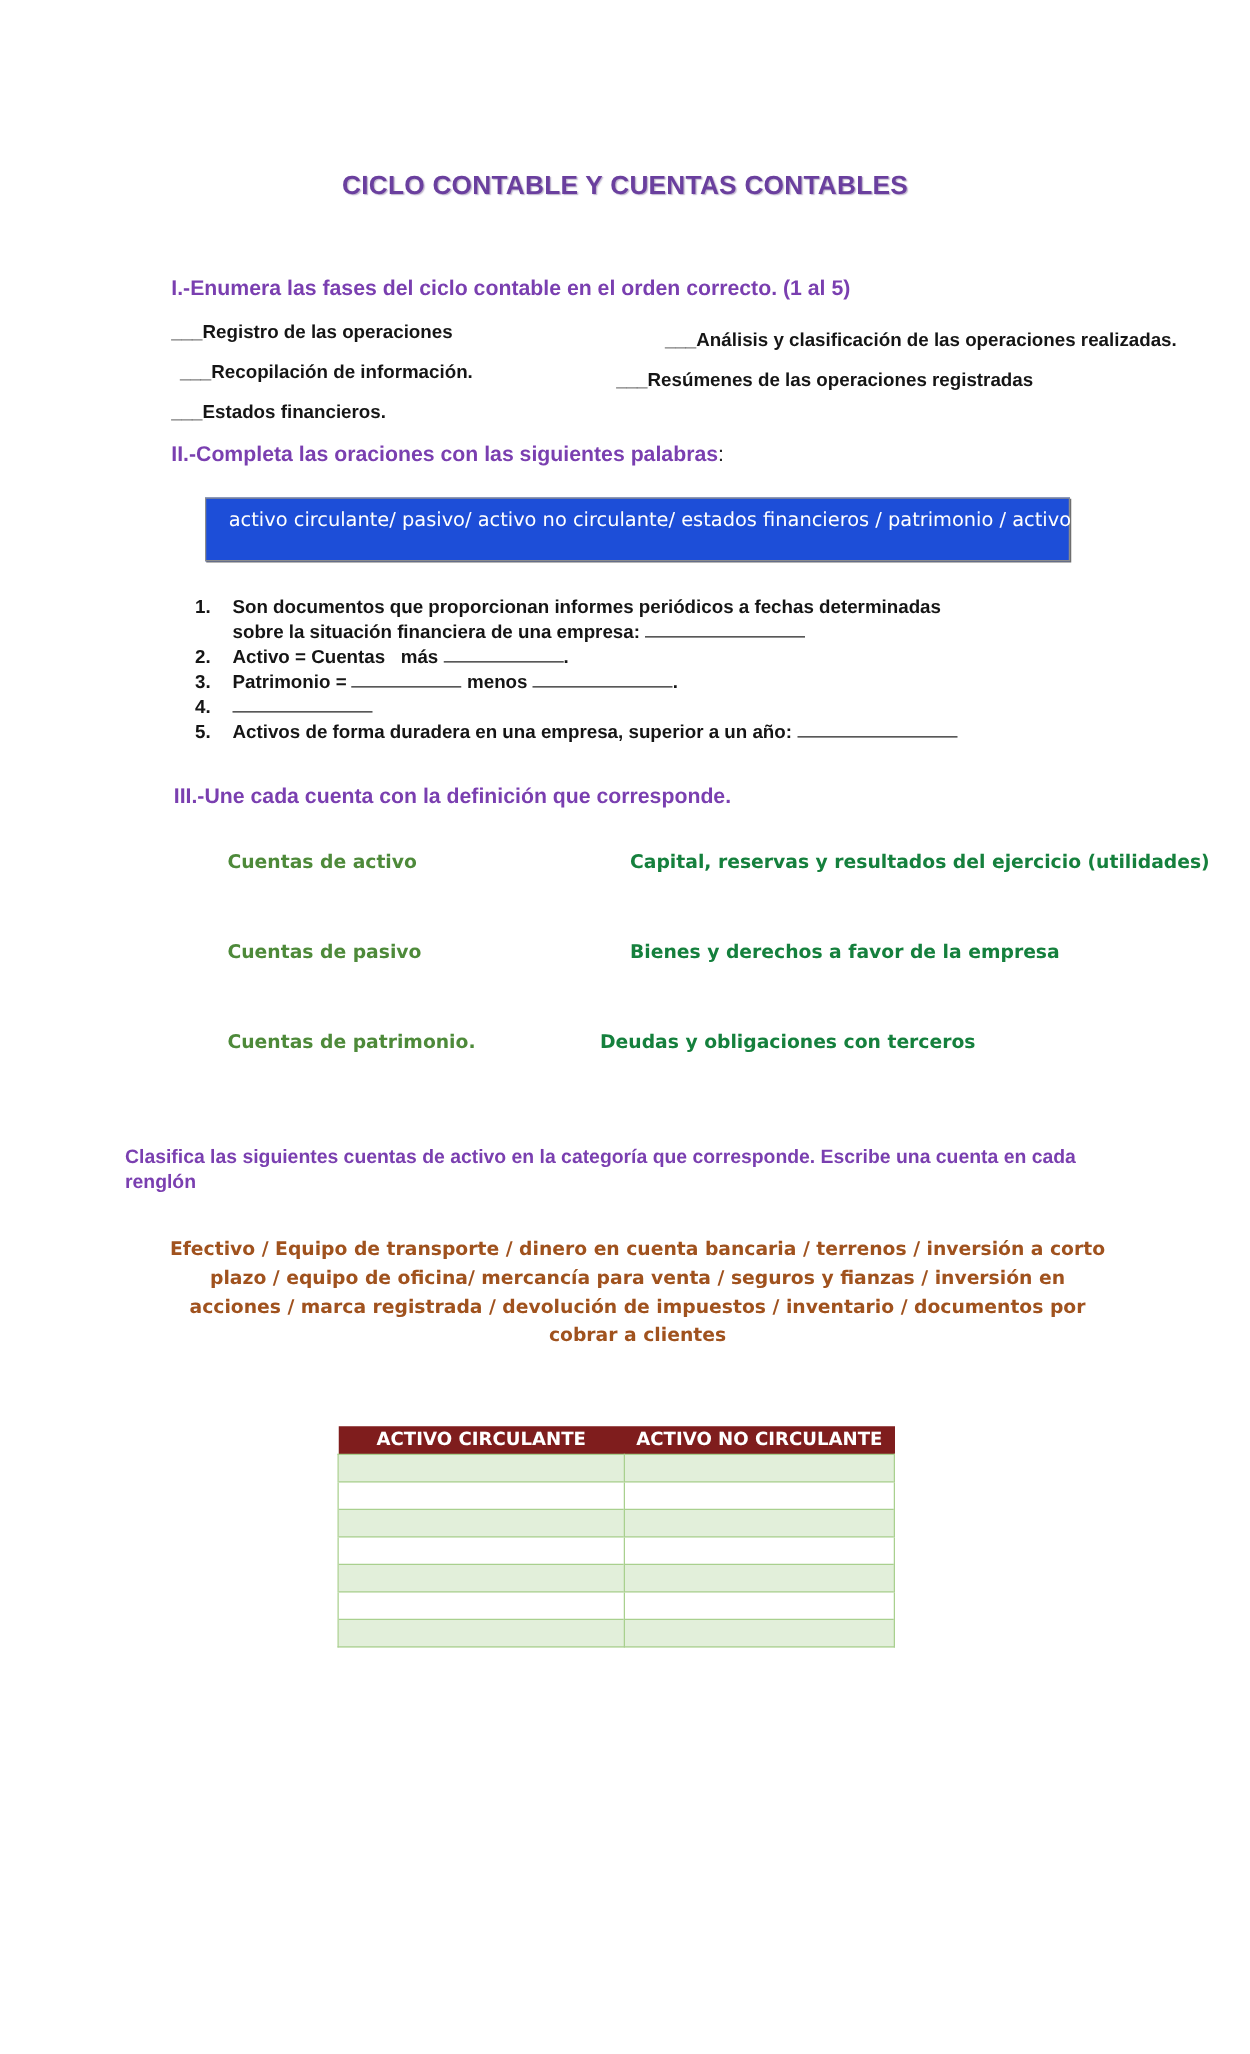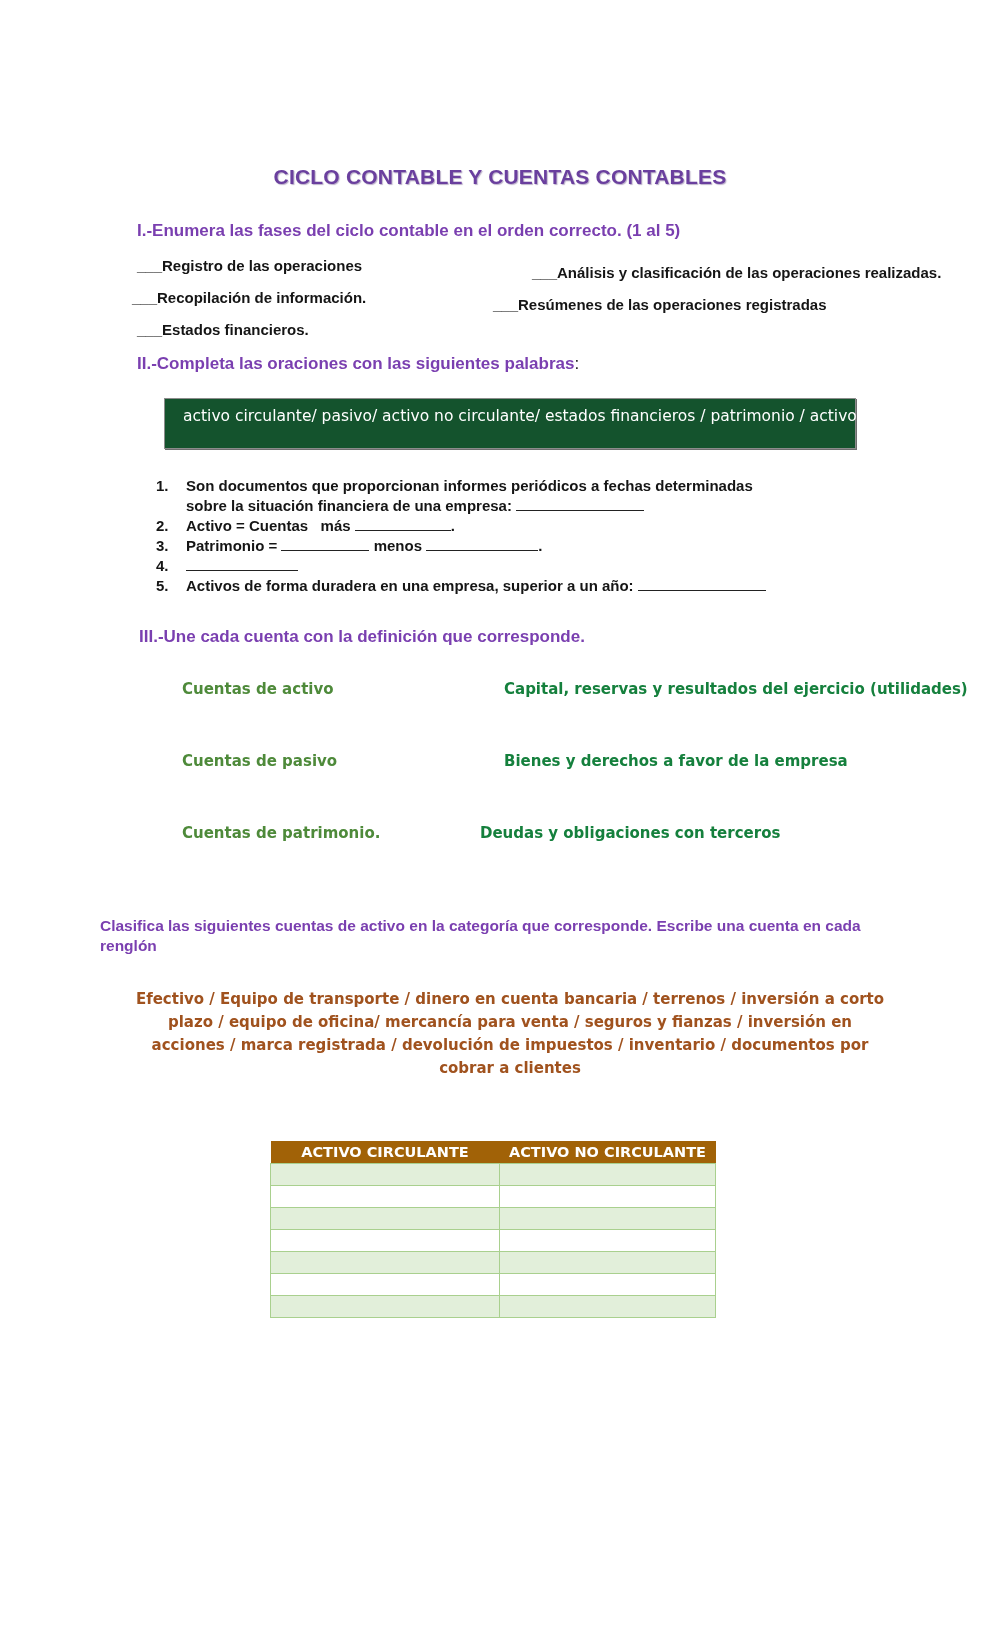--- a/index.html
+++ b/index.html
@@ -1,50 +1,50 @@
 <!DOCTYPE html>
 <html><head>
   <meta charset="utf-8">
   <style>
     html, body { margin: 0; padding: 0; background: #ffffff; }
     body { width: 1000px; height: 1643px; position: relative; overflow: hidden; font-family: "Liberation Sans", "DejaVu Sans", sans-serif; color: #111; }
     .abs { position: absolute; white-space: nowrap; }
-    .title { left: 0; width: 1000px; top: 137px; text-align: center; font-size: 21px; font-weight: bold; color: #6a3f9e; letter-spacing: 0.2px; text-shadow: 1px 1px 1px rgba(60,30,100,0.35); margin-top: 28px; }
+    .title { left: 0; width: 1000px; top: 137px; text-align: center; font-size: 21px; font-weight: bold; color: #6a3f9e; letter-spacing: 0.2px; text-shadow: 1px 1px 1px rgba(60,30,100,0.35); }
     .section-h { font-size: 17px; font-weight: bold; color: #7a3fb0; }
     .phase { font-size: 15px; font-weight: bold; color: #151515; }
     .blank { display: inline-block; border-bottom: 1px solid #222; height: 1px; vertical-align: baseline; }
-    .wordbank { left: 164px; top: 398px; width: 690px; height: 49px; background: #14532d; border: 1px solid #8c8c8c; box-shadow: 1px 1px 0 #6e6e6e; color: #ffffff; font-family: "DejaVu Sans", sans-serif; font-size: 15.5px; font-weight: normal; }
+    .wordbank { left: 164px; top: 398px; width: 690px; height: 49px; background: #1d4ed8; border: 1px solid #8c8c8c; box-shadow: 1px 1px 0 #6e6e6e; color: #ffffff; font-family: "DejaVu Sans", sans-serif; font-size: 15.5px; font-weight: normal; }
     .wordbank span { position: absolute; left: 18px; top: 8px; }
     .q-list { left: 156px; top: 476px; font-size: 15px; font-weight: bold; color: #151515; line-height: 20px; }
     .q-row { position: relative; height: 20px; }
     .q-num { position: absolute; left: 0; width: 20px; }
     .q-text { position: absolute; left: 30px; white-space: nowrap; }
     .match-left { font-family: "DejaVu Sans", sans-serif; font-size: 15px; font-weight: bold; color: #4e8a3a; }
     .match-right { font-family: "DejaVu Sans", sans-serif; font-size: 15px; font-weight: bold; color: #15803d; }
     .classify { left: 100px; top: 916px; width: 820px; font-size: 15.5px; font-weight: bold; color: #7a3fb0; white-space: normal; line-height: 20px; }
     .accounts { left: 130px; top: 988px; width: 760px; text-align: center; white-space: normal; font-family: "DejaVu Sans", sans-serif; font-size: 15px; font-weight: bold; color: #a0521e; line-height: 23px; }
     table.assets { position: absolute; left: 270px; top: 1141px; width: 446px; border-collapse: collapse; font-family: "DejaVu Sans", sans-serif; }
-    table.assets th { background: #a16207; color: #ffffff; font-size: 14.5px; font-weight: bold; height: 22px; padding: 0; text-align: center; }
+    table.assets th { background: #7f1d1d; color: #ffffff; font-size: 14.5px; font-weight: bold; height: 22px; padding: 0; text-align: center; }
     table.assets td { height: 21px; border-top: 1px solid #a9d08e; border-left: 1px solid #a9d08e; border-right: 1px solid #a9d08e; padding: 0; }
     table.assets tr:last-child td { border-bottom: 1px solid #a9d08e; }
     table.assets tr.band td { background: #e2efda; }
     table.assets tr.plain td { background: #ffffff; }
     table.assets td:first-child { width: 228px; }
   </style>
 </head>
 <body>
 
 <div class="abs title">CICLO CONTABLE Y CUENTAS CONTABLES</div>
 
 <div class="abs section-h" style="left:137px; top:221px;">I.-Enumera las fases del ciclo contable en el orden correcto. (1 al 5)</div>
 
 <div class="abs phase" style="left:137px; top:257px;">
   <span>___</span><span>Registro de las operaciones</span>
 </div>
-<div class="abs phase" style="left:132px; top:289px;text-align:center;">
+<div class="abs phase" style="left:144px; top:289px;text-align:center;">
   <span>___</span><span>Recopilación de información.</span>
 </div>
 <div class="abs phase" style="left:137px; top:321px;">
   <span>___</span><span>Estados financieros.</span>
 </div>
 <div class="abs phase" style="left:493px; top:264px;margin-left:39px;">
   <span>___</span><span>Análisis y clasificación de las operaciones realizadas.</span>
 </div>
 <div class="abs phase" style="left:493px; top:296px;">
   <span>___</span><span>Resúmenes de las operaciones registradas</span>

